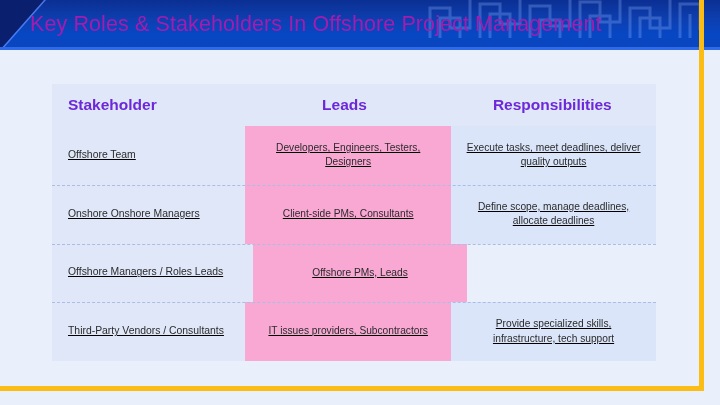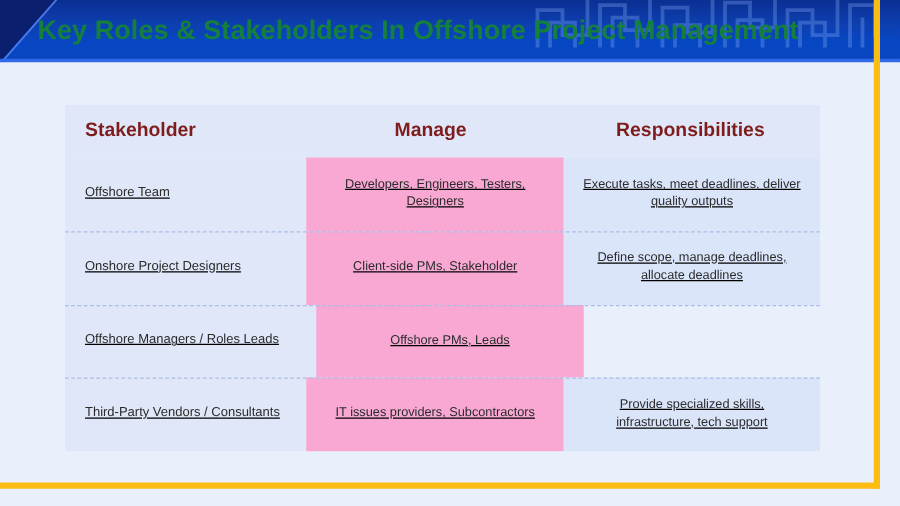--- a/index.html
+++ b/index.html
@@ -77,23 +77,23 @@
     height: 46px;
     opacity: .30;
     pointer-events: none;
   }
   .header-title {
     position: absolute;
     left: 30px;
     top: 0;
     height: 48px;
     line-height: 48px;
-    color: #15803d;
+    color: #a21caf;
     font-size: 21.5px;
-    font-weight: bold;
+    font-weight: normal;
     letter-spacing: .1px;
     white-space: nowrap;
   }
 
   
   .rule-right {
     position: absolute;
     left: 699px;
     top: 0;
     width: 5px;
@@ -120,21 +120,21 @@
     flex-direction: column;
   }
   .thead {
     display: flex;
     height: 42px;
     background: #dfe7f8;
   }
   .thead .th {
     display: flex;
     align-items: center;
-    color: #7f1d1d;
+    color: #6d28d9;
     font-size: 15.5px;
     font-weight: bold;
   }
   .th.c1 { width: 177px; padding-left: 16px; justify-content: flex-start; }
   .th.c2 { width: 214px; justify-content: center; }
   .th.c3 { width: 213px; justify-content: center; }
 
   .tbody { flex: 1; display: flex; flex-direction: column; }
   .trow {
     display: flex;
@@ -215,44 +215,44 @@
     <div class="header-title">Key Roles &amp; Stakeholders In Offshore Project Management</div>
   </div>
 
   <div class="rule-right"></div>
   <div class="rule-bottom"></div>
 
   <div class="table">
 
     <div class="thead">
       <div class="th c1">Stakeholder</div>
-      <div class="th c2">Manage</div>
+      <div class="th c2">Leads</div>
       <div class="th c3">Responsibilities</div>
     </div>
 
     <div class="tbody">
 
       <div class="trow">
         <div class="td c1">
             <span class="cell-text">Offshore Team</span>
           </div>
         <div class="td c2">
             <span class="cell-text">Developers, Engineers, Testers, Designers</span>
           </div>
         <div class="td c3">
             <span class="cell-text">Execute tasks, meet deadlines, deliver quality outputs</span>
           </div>
       </div>
 
       <div class="trow">
         <div class="td c1">
-            <span class="cell-text">Onshore Project Designers</span>
-          </div>
-        <div class="td c2">
-            <span class="cell-text">Client-side PMs, Stakeholder</span>
+            <span class="cell-text">Onshore Onshore Managers</span>
+          </div>
+        <div class="td c2">
+            <span class="cell-text">Client-side PMs, Consultants</span>
           </div>
         <div class="td c3">
             <span class="cell-text">Define scope, manage deadlines, allocate deadlines</span>
           </div>
       </div>
 
 
       <div class="trow">
         <div class="td c1">
             <span class="cell-text">Offshore Managers / Roles Leads</span>

